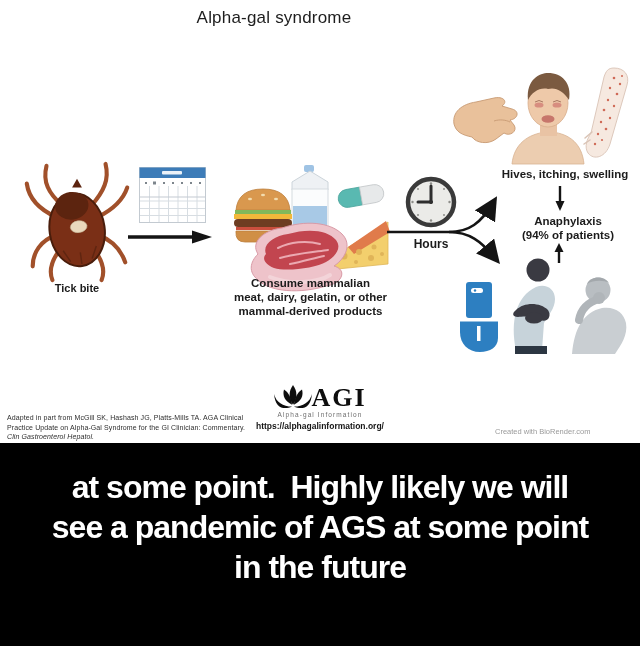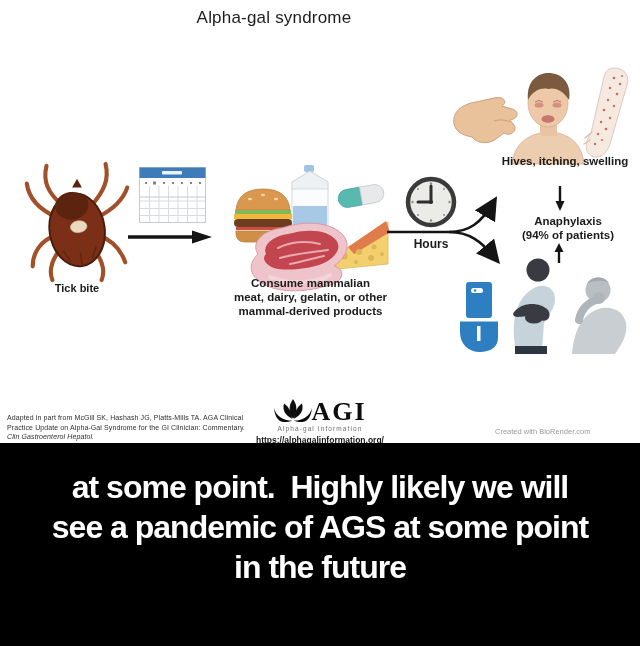--- a/index.html
+++ b/index.html
@@ -20,32 +20,32 @@
   .lbl-tick{left:22px;top:281px;width:110px;}
   .cal-svg{left:139px;top:167px;}
   .weeksarrow-svg{left:126px;top:229px;}
   .lbl-weeks{left:126px;top:242px;width:88px;}
   .foods-svg{left:230px;top:158px;}
   .lbl-consume{left:218px;top:276px;width:185px;font-size:11.5px;}
   .clock-svg{left:404px;top:175px;}
   .lbl-hours{left:404px;top:237px;width:54px;font-size:12px;}
   .branch-svg{left:383px;top:188px;}
   .hives-svg{left:452px;top:66px;}
-  .lbl-hives{left:490px;top:154px;width:150px;font-size:11.5px;}
+  .lbl-hives{left:490px;top:167px;width:150px;font-size:11.5px;}
   .arrow-down-svg{left:552px;top:184px;}
   .lbl-anaphylaxis{left:498px;top:214px;width:140px;font-size:11.5px;}
   .arrow-up-svg{left:551px;top:243px;}
   .gi-svg{left:452px;top:256px;}
   .lbl-gi{left:468px;top:355px;width:170px;}
   .citation{
     left:7px;top:413px;width:240px;
     font-size:7px;line-height:9.6px;color:#2e2e2e;letter-spacing:.1px;
   }
   .citation .jrnl{font-style:italic;}
-  .logoblock{left:240px;top:384px;width:160px;display:flex;flex-direction:column;align-items:center;margin-top:14px;}
+  .logoblock{left:240px;top:384px;width:160px;display:flex;flex-direction:column;align-items:center;}
   .logorow{display:flex;align-items:center;gap:1px;}
   .logoname{
     font-family:"Liberation Serif", serif;font-size:26px;font-weight:600;
     color:#0d0d0d;letter-spacing:2px;line-height:26px;margin-left:-3px;
   }
   .logosub{font-size:6.5px;color:#6d6d6d;letter-spacing:1.1px;margin-top:0px;}
   .logourl{font-size:8.5px;font-weight:700;color:#151515;margin-top:3px;}
   .credit{left:495px;top:427px;width:145px;text-align:left;font-size:7.5px;color:#9a9a9a;}
   .caption{
     top:443px;left:0;width:640px;height:203px;background:#000000;

